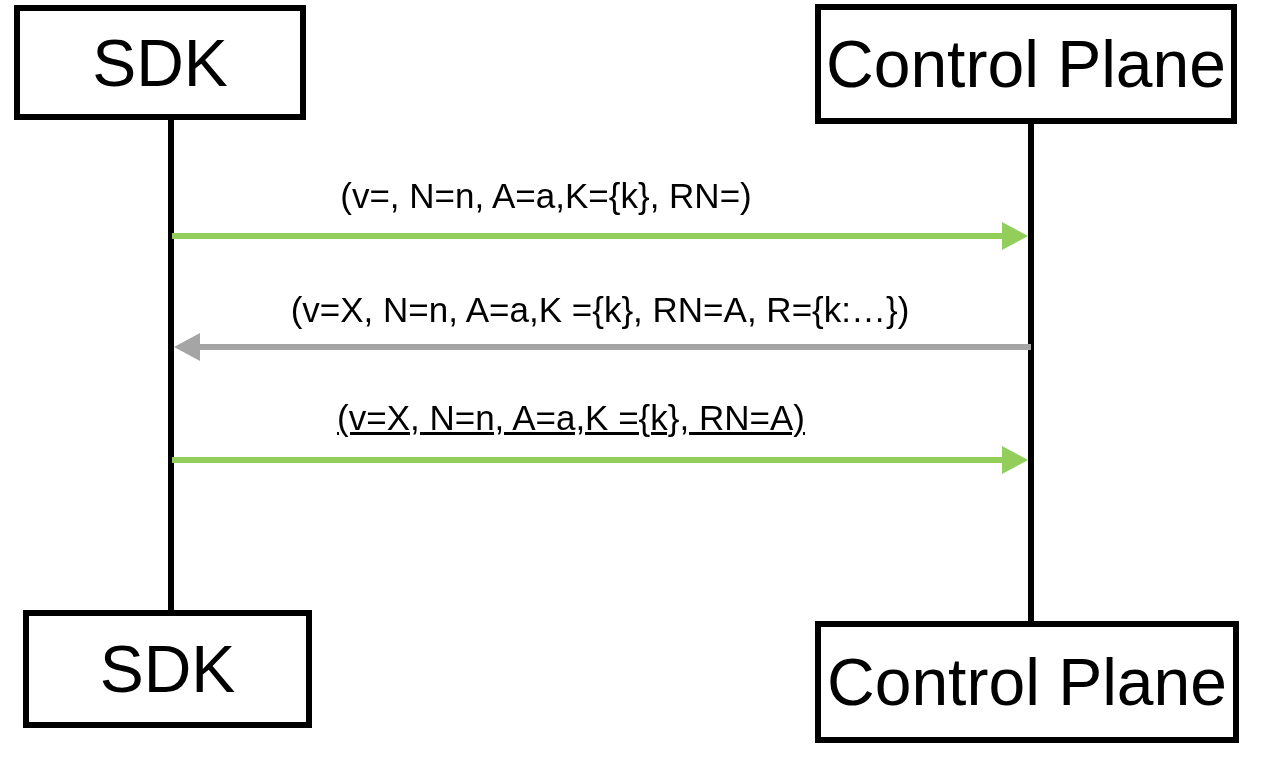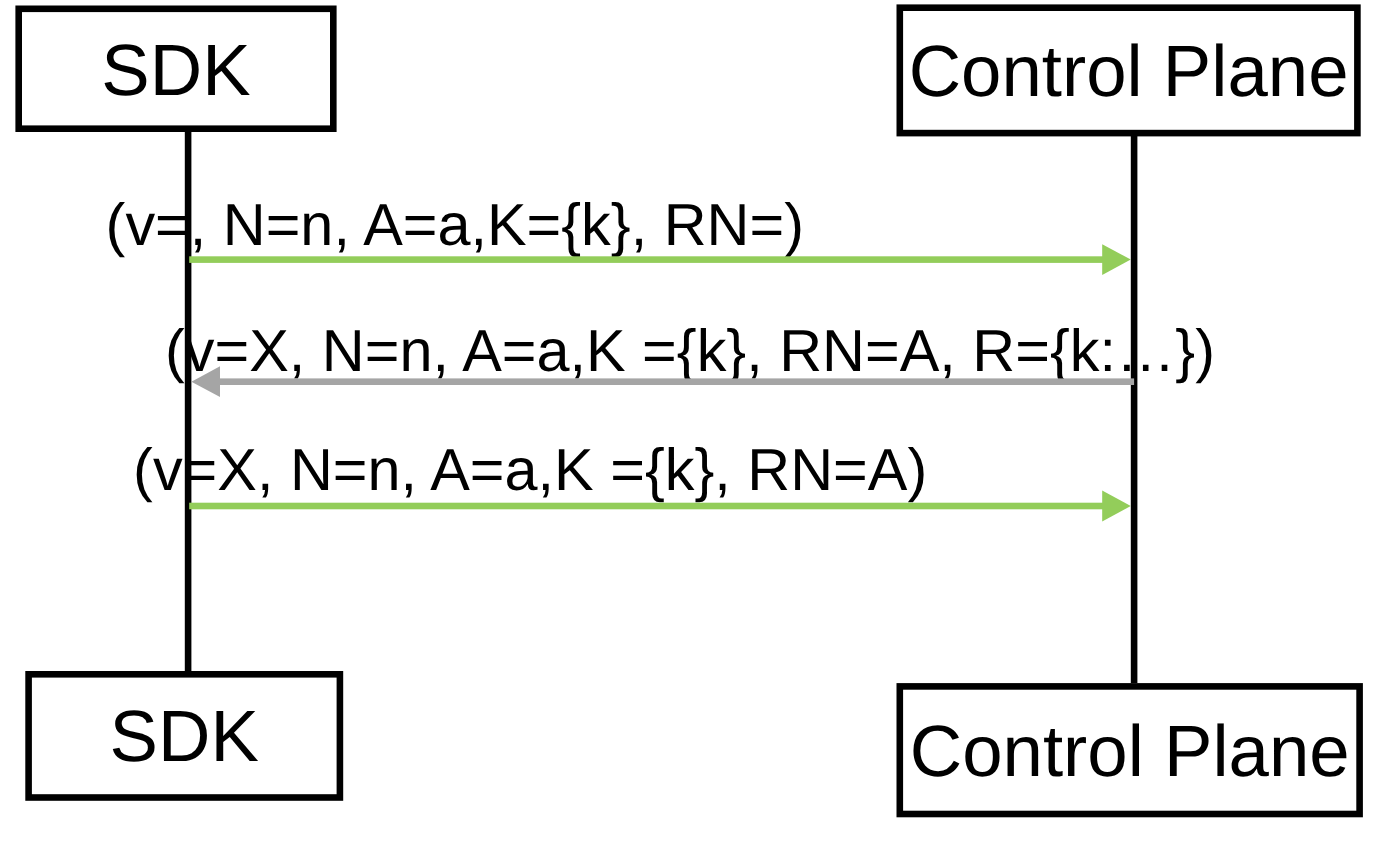--- a/index.html
+++ b/index.html
@@ -33,21 +33,22 @@
     white-space:nowrap;
   }
   .lifeline{
     position:absolute;
     width:6px;
     background:var(--line-black);
   }
   .msg-label{
     position:absolute;
     width:900px;
-    font-size:54px;
+    text-align:center;
+    font-size:35px;
     line-height:1;
     color:var(--line-black);
     white-space:nowrap;
   }
   .arrow{position:absolute;height:28px;}
   .arrow .line{position:absolute;top:11px;height:6px;background:var(--c);}
   .arrow.dir-right .line{left:0;right:18px;}
   .arrow.dir-left  .line{left:18px;right:0;}
   .arrow .head{
     position:absolute;top:0;width:0;height:0;
@@ -80,21 +81,21 @@
     <div class="line"></div>
     <div class="head"></div>
   </div>
 
   <div class="msg-label" style="left:150px;top:292px;">(v=X, N=n, A=a,K ={k}, RN=A, R={k:…})</div>
   <div class="arrow dir-left c-gray" style="left:174px;top:333px;width:857px;">
     <div class="line"></div>
     <div class="head"></div>
   </div>
 
-  <div class="msg-label" style="left:121px;top:400px;">(v=X, N=n, A=a,K ={k}, RN=A)</div>
+  <div class="msg-label" style="left:121px;top:400px;text-decoration:underline;">(v=X, N=n, A=a,K ={k}, RN=A)</div>
   <div class="arrow dir-right c-green" style="left:172px;top:446px;width:856px;">
     <div class="line"></div>
     <div class="head"></div>
   </div>
 
   <div class="pbox" style="left:23px;top:610px;width:289px;height:118px;">
     <span class="plabel">SDK</span>
   </div>
 
   <div class="pbox" style="left:815px;top:621px;width:424px;height:122px;">

